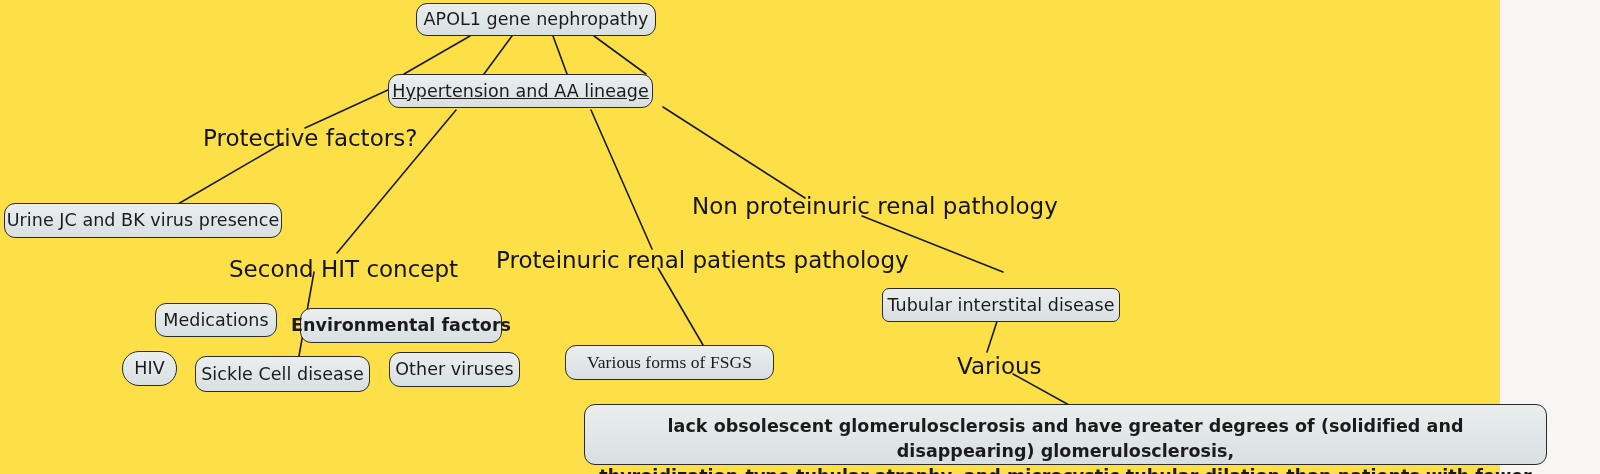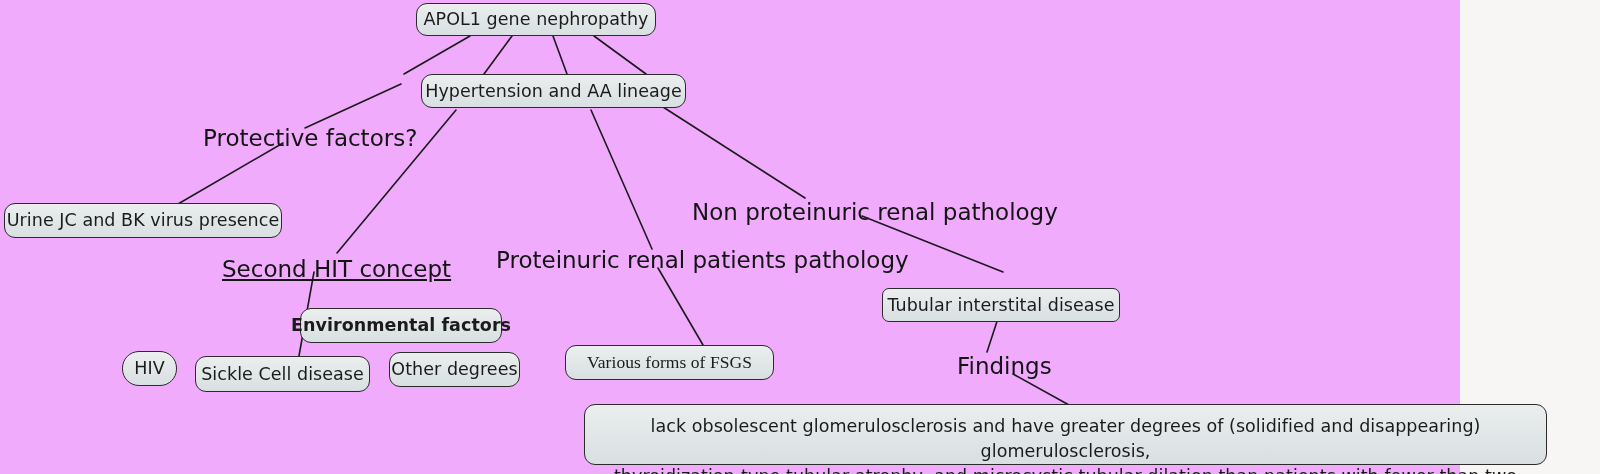--- a/index.html
+++ b/index.html
@@ -10,21 +10,22 @@
   body {
     width: 1600px;
     height: 474px;
     overflow: hidden;
     font-family: "DejaVu Sans", "Liberation Sans", sans-serif;
   }
   #canvas {
     position: relative;
     width: 1460px;
     height: 474px;
-    background: #f0abfc;
+    background: #fde047;
+    padding-left: 40px;
   }
   #edges {
     position: absolute;
     left: 0;
     top: 0;
     width: 1600px;
     height: 474px;
     pointer-events: none;
   }
   .node {
@@ -42,20 +43,21 @@
     line-height: 1.28;
     letter-spacing: 0.05px;
     white-space: nowrap;
     padding: 0 13px;
   }
   .node.multiline {
     white-space: normal;
     display: block;
     padding: 9px 14px 8px 14px;
     text-align: center;
+    font-weight: bold;
   }
   .node.multiline > span {
     display: block;
     line-height: 1.42;
   }
   .edge-label {
     position: absolute;
     color: #141414;
     font-size: 23px;
     line-height: 1;
@@ -88,45 +90,46 @@
       <line x1="663" y1="107" x2="805" y2="198"></line>
       <line x1="862" y1="216" x2="1003" y2="272"></line>
 
       <line x1="1003" y1="303" x2="987" y2="352"></line>
       <line x1="1013" y1="374" x2="1069" y2="405"></line>
     </g>
   </svg>
 
   <div class="node" style="left:416px; top:3px; width:240px; height:33px;">APOL1 gene nephropathy</div>
 
-  <div class="node" style="left:421px; top:74px; width:265px; height:34px;">Hypertension and AA lineage</div>
+  <div class="node" style="left:388px; top:74px; width:265px; height:34px;text-decoration:underline;">Hypertension and AA lineage</div>
 
   <div class="node" style="left:4px; top:203px; width:278px; height:35px;">Urine JC and BK virus presence</div>
 
+  <div class="node" style="left:155px; top:303px; width:122px; height:34px;">Medications</div>
 
   <div class="node" style="left:300px; top:308px; width:202px; height:35px;font-weight:bold;">Environmental factors</div>
 
   <div class="node" style="left:122px; top:351px; width:55px; height:35px;border-radius:17px;">HIV</div>
 
   <div class="node" style="left:195px; top:356px; width:175px; height:36px;">Sickle Cell disease</div>
 
-  <div class="node" style="left:389px; top:352px; width:131px; height:35px;">Other degrees</div>
+  <div class="node" style="left:389px; top:352px; width:131px; height:35px;">Other viruses</div>
 
   <div class="node" style="left:565px; top:345px; width:209px; height:35px;font-family:Liberation Serif, serif;">Various forms of FSGS</div>
 
   <div class="node" style="left:882px; top:288px; width:238px; height:34px;border-radius:7px;">Tubular interstital disease</div>
 
   <div class="node multiline" style="left:584px; top:404px; width:963px; height:61px; font-size:17.5px;">
     <span>lack obsolescent glomerulosclerosis and have greater degrees of (solidified and disappearing) glomerulosclerosis,</span>
     <span>thyroidization-type tubular atrophy, and microcystic tubular dilation than patients with fewer than two risk variants</span>
   </div>
 
   <div class="edge-label" style="left:203px; top:127px;">Protective factors?</div>
 
-  <div class="edge-label" style="left:222px; top:258px;text-decoration:underline;">Second HIT concept</div>
+  <div class="edge-label" style="left:229px; top:258px;">Second HIT concept</div>
 
   <div class="edge-label" style="left:496px; top:249px;">Proteinuric renal patients pathology</div>
 
-  <div class="edge-label" style="left:692px; top:201px;text-align:center;">Non proteinuric renal pathology</div>
+  <div class="edge-label" style="left:692px; top:195px;text-align:center;">Non proteinuric renal pathology</div>
 
-  <div class="edge-label" style="left:957px; top:355px;">Findings</div>
+  <div class="edge-label" style="left:957px; top:355px;">Various</div>
 
 </div>
 
 </body></html>

